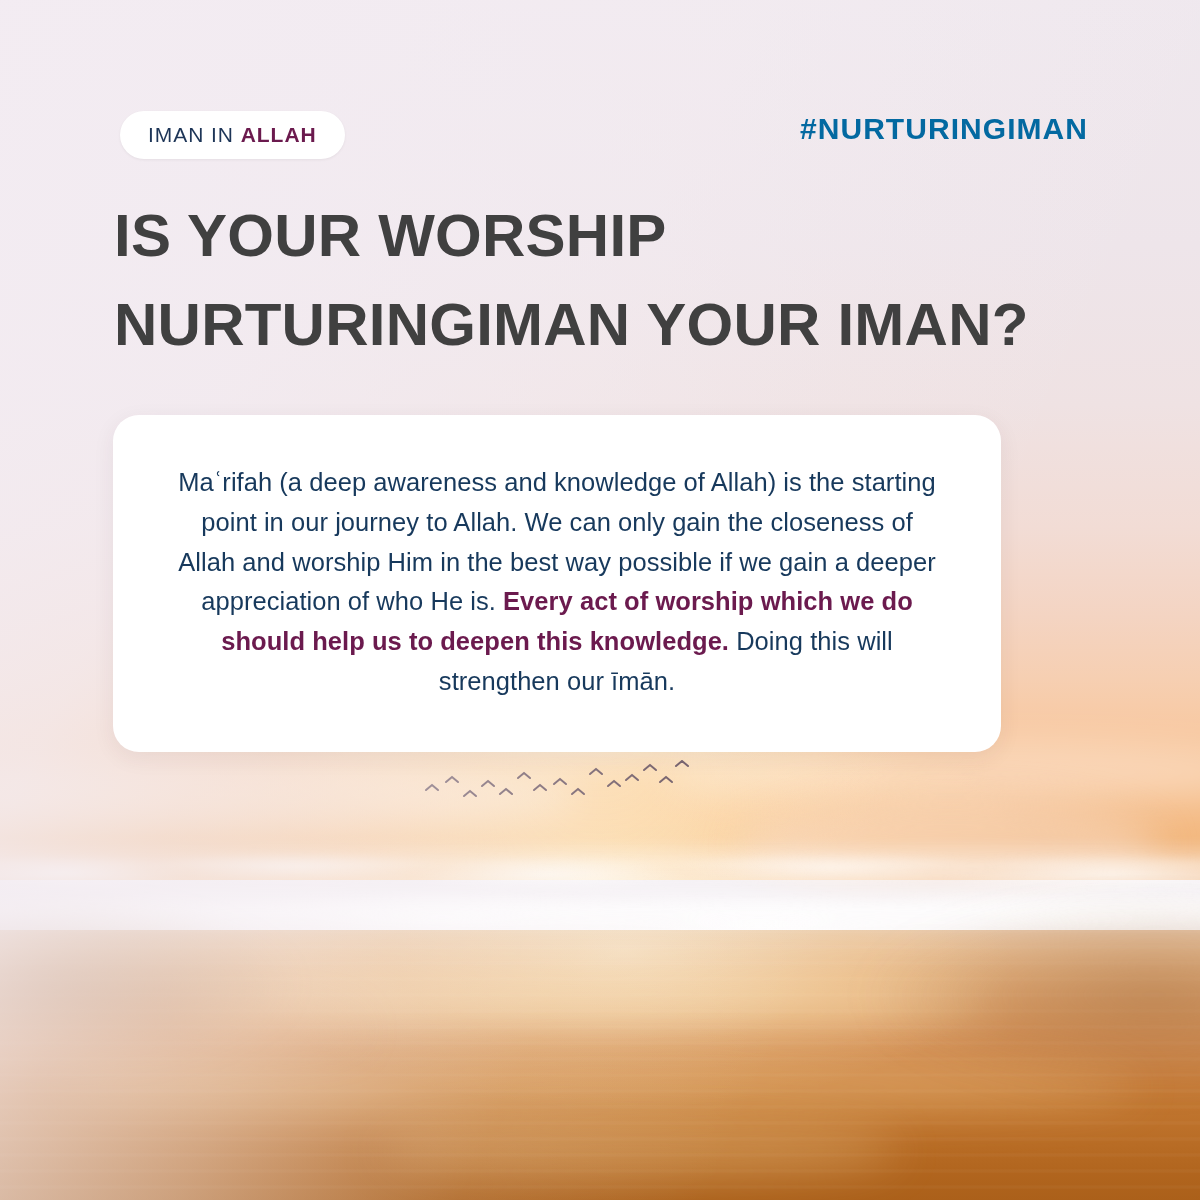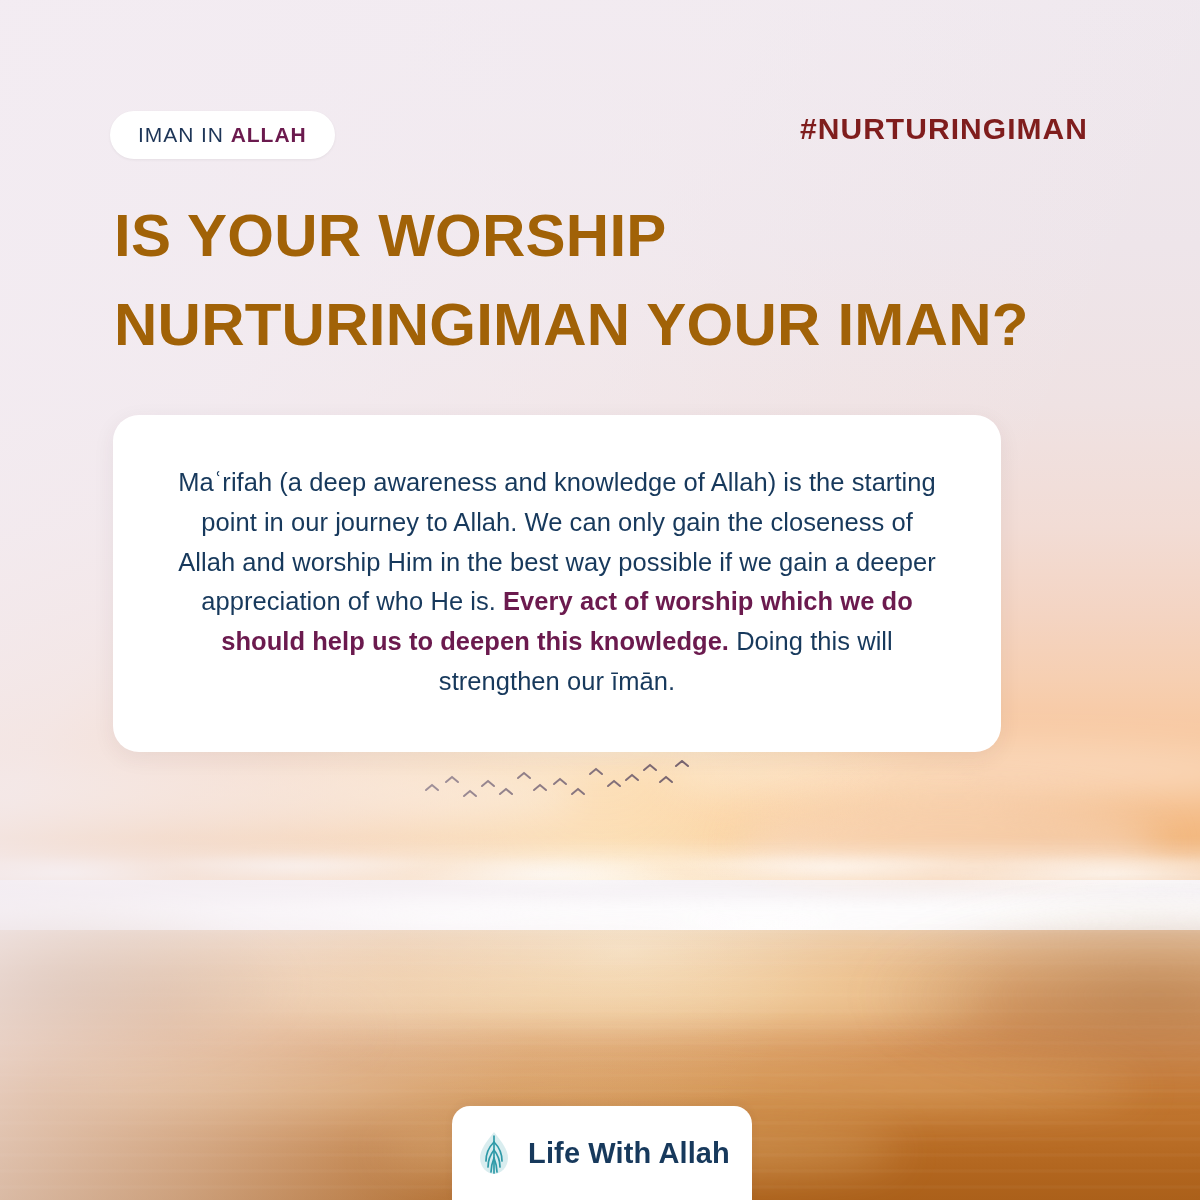--- a/index.html
+++ b/index.html
@@ -181,21 +181,21 @@
   .birds svg { display: block; }
 
   
   .content {
     position: absolute;
     inset: 0;
   }
 
   .pill {
     position: absolute;
-    left: 110px;
+    left: 120px;
     top: 111px;
     height: 48px;
     padding: 0 28px;
     display: flex;
     align-items: center;
     background: #ffffff;
     border-radius: 24px;
     box-shadow: 0 1px 3px rgba(0,0,0,0.06);
   }
   .pill-text {
@@ -207,34 +207,34 @@
   }
   .pill-text .light { font-weight: 500; color: #1d3557; }
 
   .hashtag {
     position: absolute;
     right: 112px;
     top: 112px;
     font-size: 30px;
     font-weight: 700;
     letter-spacing: 0.035em;
-    color: #7f1d1d;
+    color: #0369a1;
     white-space: nowrap;
   }
 
   .headline {
     position: absolute;
     left: 114px;
     top: 192px;
     width: 1010px;
     font-size: 60px;
     line-height: 1.48;
     font-weight: 700;
     letter-spacing: 0.004em;
-    color: #a16207;
+    color: #404040;
   }
   .headline .l2 { display: block; }
 
   .card {
     position: absolute;
     left: 113px;
     top: 415px;
     width: 888px;
     min-height: 330px;
     background: #ffffff;
@@ -336,32 +336,15 @@
 
     <h1 class="headline">
       <span>IS YOUR WORSHIP</span>
       <span class="l2">NURTURINGIMAN YOUR IMAN?</span>
     </h1>
 
     <div class="card">
       <p class="card-text"><span>Maʿrifah (a deep awareness and knowledge of Allah) is the starting point in our journey to Allah. We can only gain the closeness of Allah and worship Him in the best way possible if we gain a deeper appreciation of who He is. </span><b>Every act of worship which we do should help us to deepen this knowledge.</b><span> Doing this will strengthen our īmān.</span></p>
     </div>
 
-    <div class="logo-card">
-      <span class="logo-mark">
-        <svg width="40" height="46" viewBox="0 0 40 46" fill="none">
-          <path d="M20 2 C28 12 34 20 34 28 C34 37 27 44 20 44 C13 44 6 37 6 28 C6 20 12 12 20 2 Z" fill="#2f9aa8" opacity="0.18"></path>
-          <g stroke="#2f9aa8" stroke-width="1.7" stroke-linecap="round">
-            <path d="M20 6 C20 18 20 32 20 43"></path>
-            <path d="M20 12 C15 17 12 24 12 31"></path>
-            <path d="M20 12 C25 17 28 24 28 31"></path>
-            <path d="M20 20 C16 25 14 31 14 37"></path>
-            <path d="M20 20 C24 25 26 31 26 37"></path>
-            <path d="M20 28 C18 33 17 38 17 42"></path>
-            <path d="M20 28 C22 33 23 38 23 42"></path>
-          </g>
-        </svg>
-      </span>
-      <span class="logo-text">Life With Allah</span>
-    </div>
 
   </div>
 </div>
 
 </body></html>

